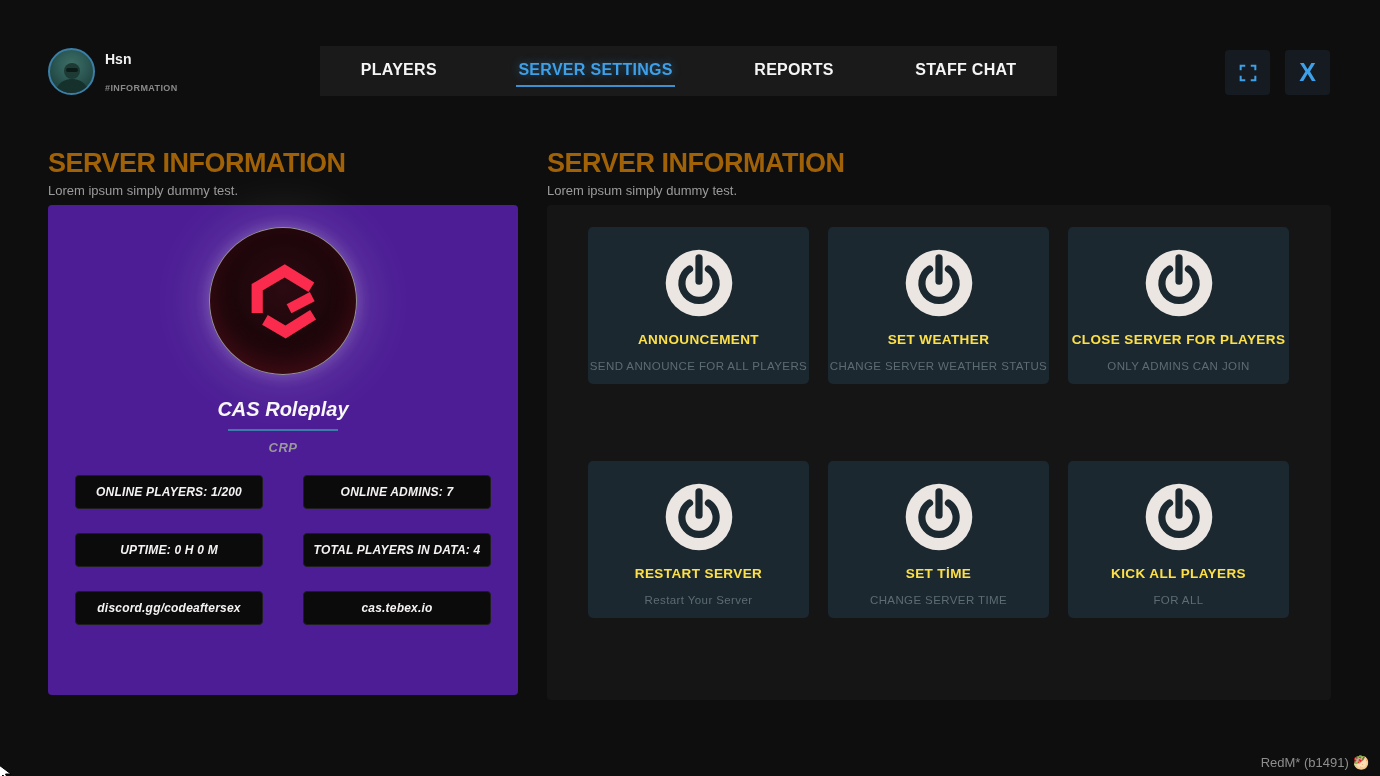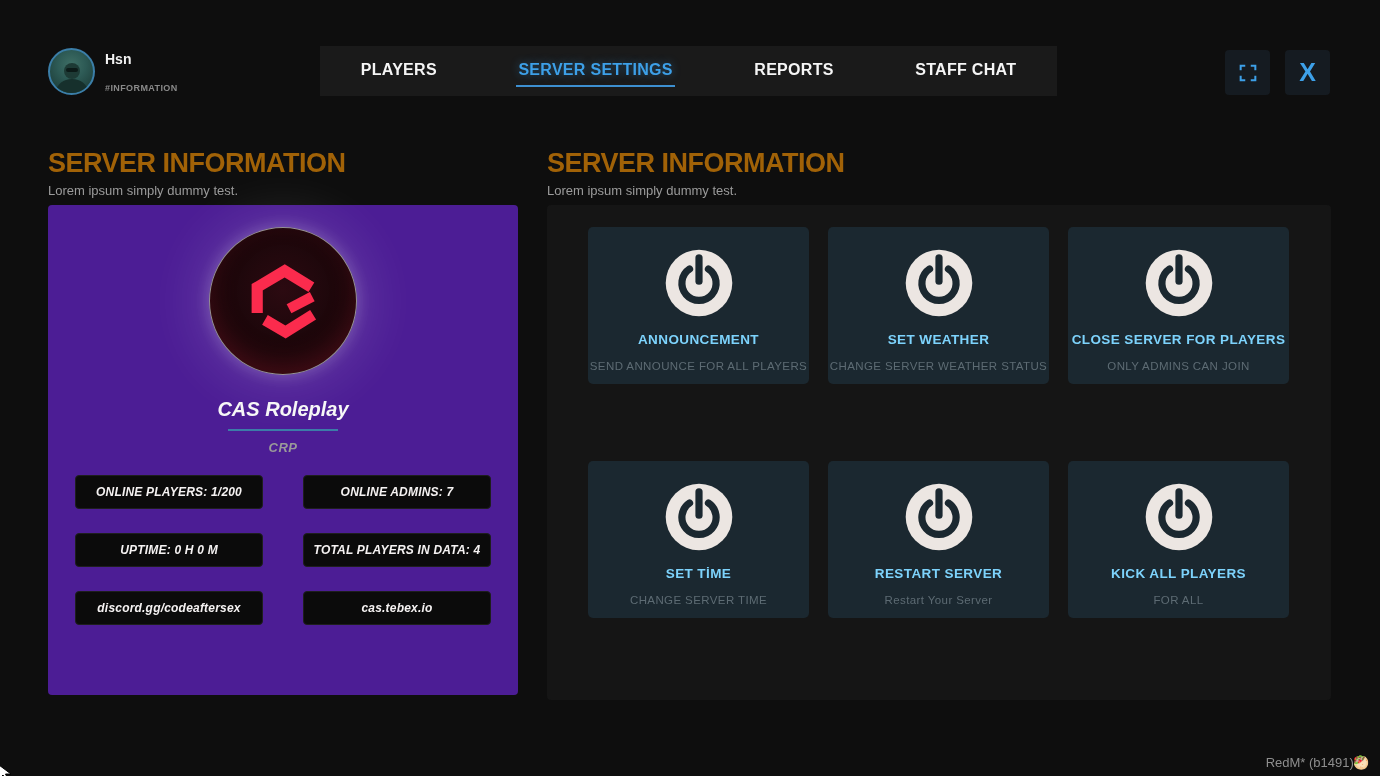--- a/index.html
+++ b/index.html
@@ -92,31 +92,31 @@
     display:grid; grid-template-columns:repeat(3,221px); grid-auto-rows:157px;
     column-gap:19px; row-gap:77px;
   }
   .action-card {
     background:#1b2830; border-radius:5px; cursor:pointer;
     display:flex; flex-direction:column; align-items:center;
   }
   .action-card .pwr { margin-top:20px; width:72px; height:72px; }
   .action-title {
     margin-top:13px; font-size:13.5px; font-weight:800; letter-spacing:.4px;
-    color:#7dd3fc; white-space:nowrap;
+    color:#fde047; white-space:nowrap;
   }
   .action-sub {
     margin-top:13px; font-size:11.5px; font-weight:500; letter-spacing:.4px;
     color:#5d6b73; white-space:nowrap;
   }
 
   
   .watermark {
     position:absolute; right:10px; bottom:6px;
-    font-size:13px; color:#8e8e8e; display:flex; align-items:center; 
+    font-size:13px; color:#8e8e8e; display:flex; align-items:center; gap:5px;
   }
   .cursor-arrow { position:absolute; left:-3px; bottom:-5px; }
 </style>
 </head>
 <body>
 
 <div class="user-chip">
   <div class="avatar">
     <svg width="40" height="36" viewBox="0 0 40 36">
       <circle cx="20" cy="12" r="8" fill="#1d3a35"></circle>
@@ -210,32 +210,32 @@
     <div class="action-title">CLOSE SERVER FOR PLAYERS</div>
     <div class="action-sub">ONLY ADMINS CAN JOIN</div>
   </div>
 
   <div class="action-card">
     <svg class="pwr" viewBox="0 0 80 80">
       <circle cx="40" cy="40" r="37" fill="#ece6e2"></circle>
       <path d="M29.5 24.5 A19 19 0 1 0 50.5 24.5" fill="none" stroke="#1b2830" stroke-width="8" stroke-linecap="round"></path>
       <line x1="40" y1="12" x2="40" y2="38" stroke="#1b2830" stroke-width="8" stroke-linecap="round"></line>
     </svg>
+    <div class="action-title">RESTART SERVER</div>
+    <div class="action-sub">Restart Your Server</div>
+  </div>
+
+  <div class="action-card">
+    <svg class="pwr" viewBox="0 0 80 80">
+      <circle cx="40" cy="40" r="37" fill="#ece6e2"></circle>
+      <path d="M29.5 24.5 A19 19 0 1 0 50.5 24.5" fill="none" stroke="#1b2830" stroke-width="8" stroke-linecap="round"></path>
+      <line x1="40" y1="12" x2="40" y2="38" stroke="#1b2830" stroke-width="8" stroke-linecap="round"></line>
+    </svg>
     <div class="action-title">SET TİME</div>
     <div class="action-sub">CHANGE SERVER TIME</div>
-  </div>
-
-  <div class="action-card">
-    <svg class="pwr" viewBox="0 0 80 80">
-      <circle cx="40" cy="40" r="37" fill="#ece6e2"></circle>
-      <path d="M29.5 24.5 A19 19 0 1 0 50.5 24.5" fill="none" stroke="#1b2830" stroke-width="8" stroke-linecap="round"></path>
-      <line x1="40" y1="12" x2="40" y2="38" stroke="#1b2830" stroke-width="8" stroke-linecap="round"></line>
-    </svg>
-    <div class="action-title">RESTART SERVER</div>
-    <div class="action-sub">Restart Your Server</div>
   </div>
 
   <div class="action-card">
     <svg class="pwr" viewBox="0 0 80 80">
       <circle cx="40" cy="40" r="37" fill="#ece6e2"></circle>
       <path d="M29.5 24.5 A19 19 0 1 0 50.5 24.5" fill="none" stroke="#1b2830" stroke-width="8" stroke-linecap="round"></path>
       <line x1="40" y1="12" x2="40" y2="38" stroke="#1b2830" stroke-width="8" stroke-linecap="round"></line>
     </svg>
     <div class="action-title">KICK ALL PLAYERS</div>
     <div class="action-sub">FOR ALL</div>

